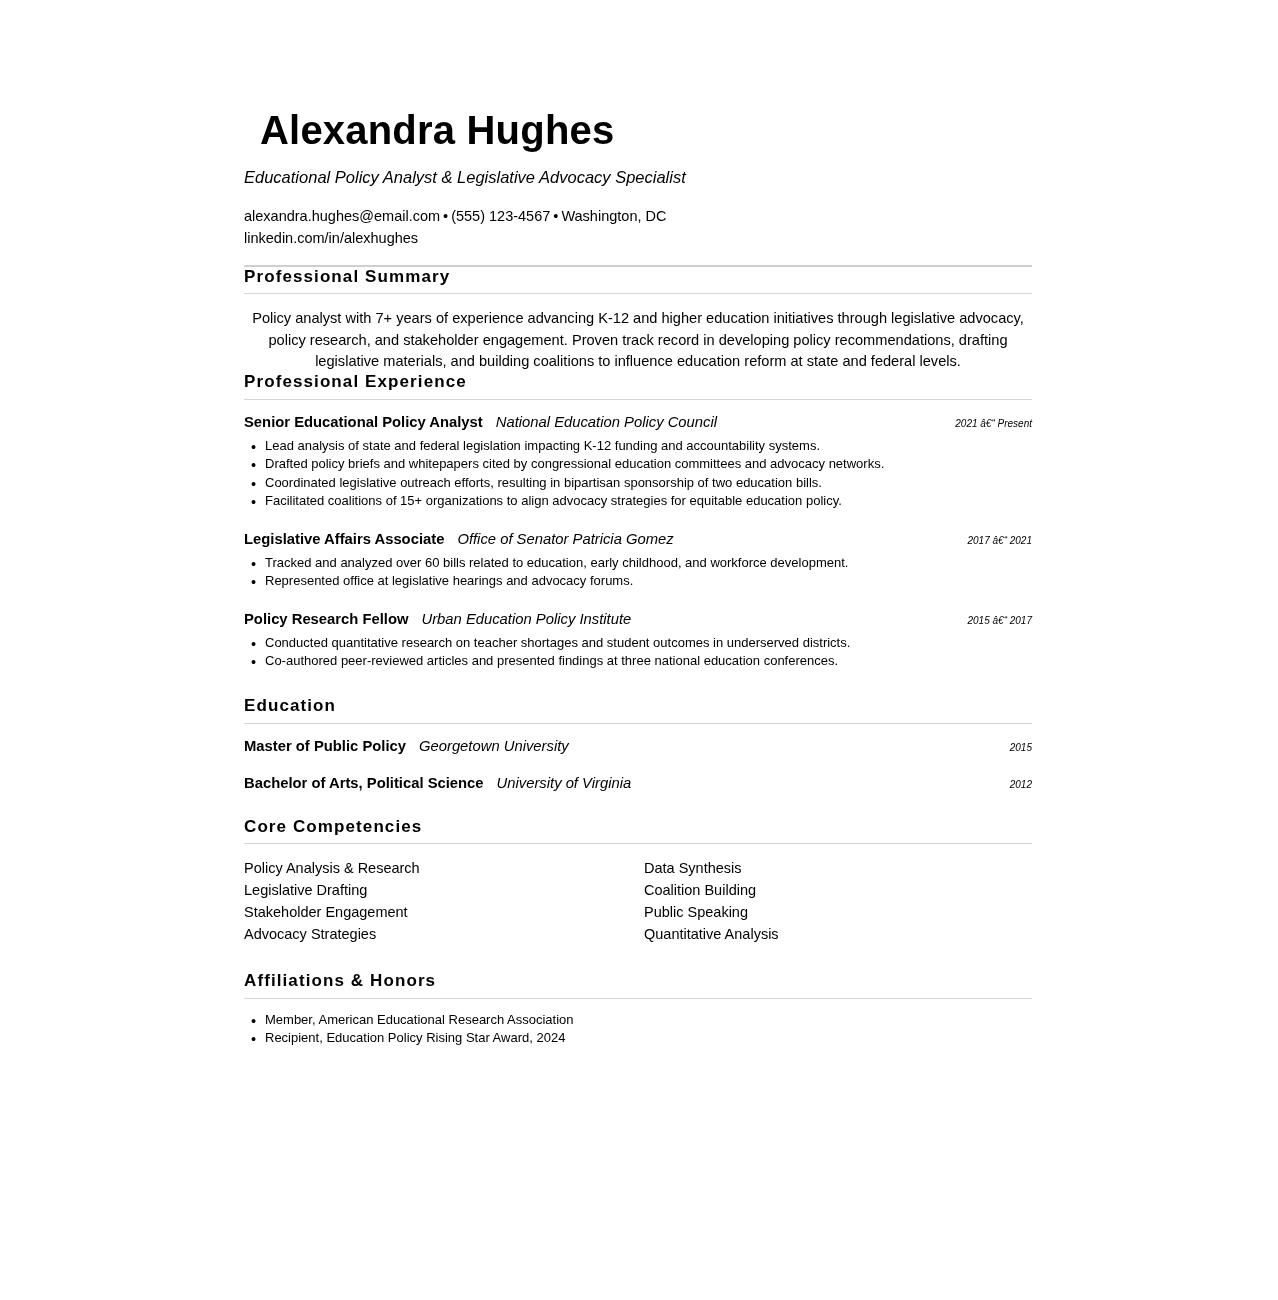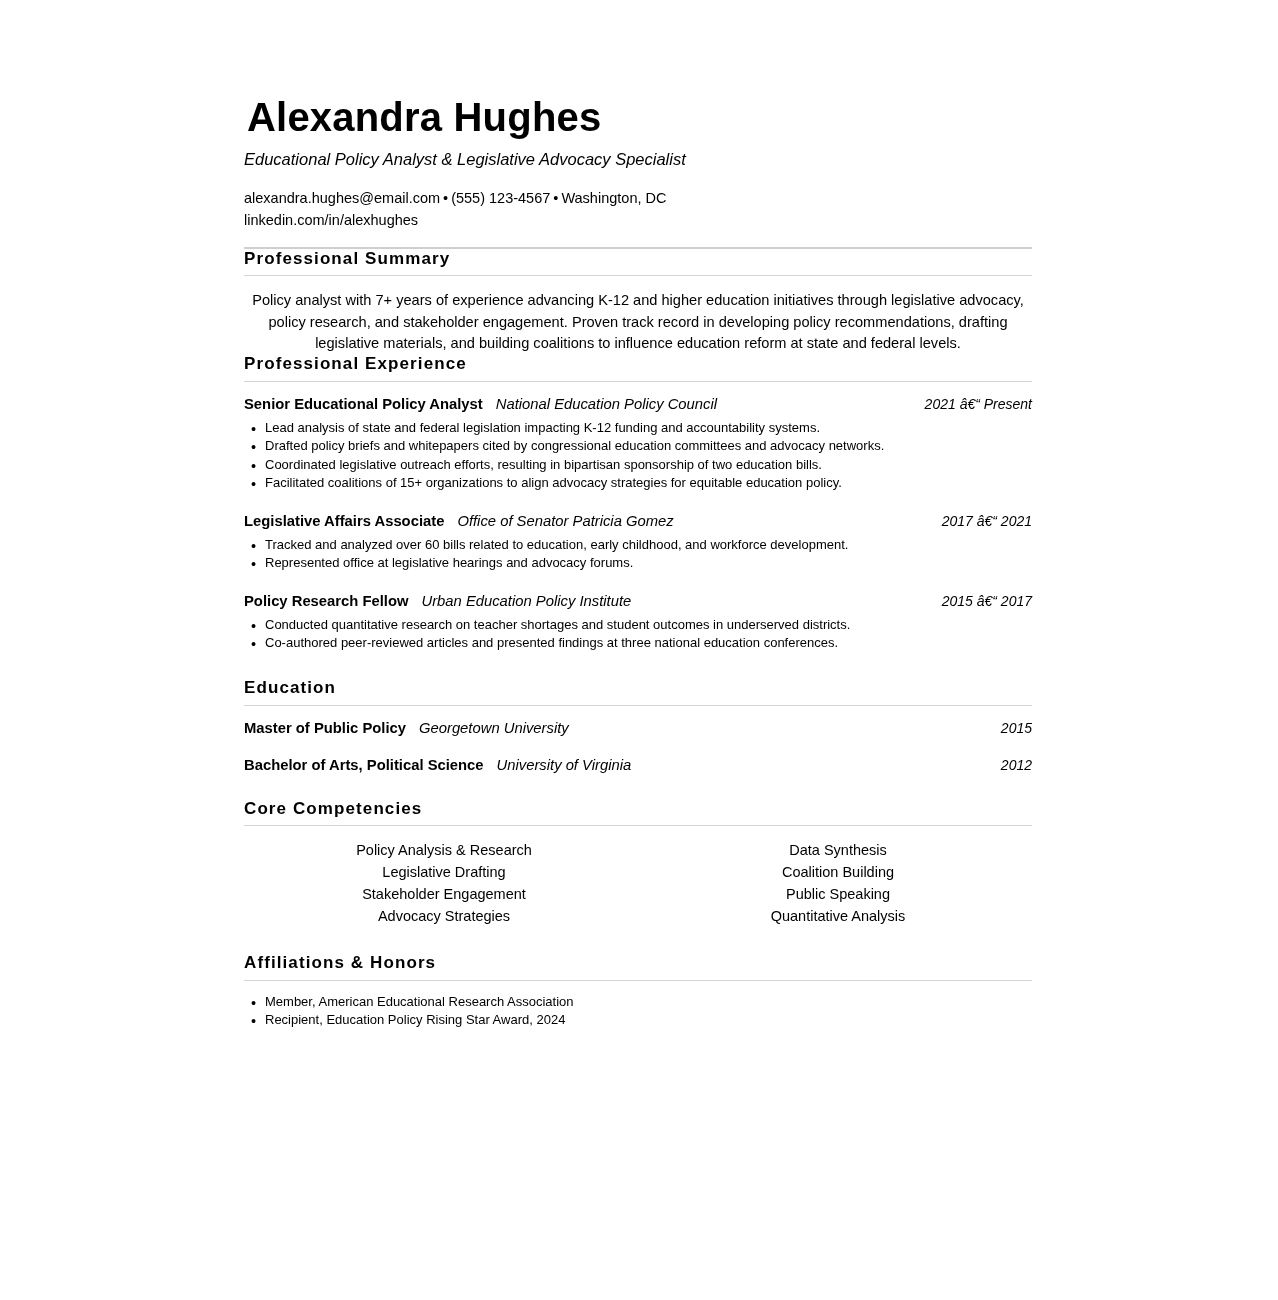--- a/index.html
+++ b/index.html
@@ -27,21 +27,21 @@
     top: 0;
     width: 788px;
   }
 
   
   .name {
     font-size: 40px;
     font-weight: bold;
     letter-spacing: 0.2px;
     line-height: 1.1;
-    margin: 3px;
+    margin: 16px;
     padding-top: 92px;
   }
   .tagline {
     font-size: 16.5px;
     font-style: italic;
     margin-top: 11px;
     line-height: 1.2;
   }
   .contact {
     font-size: 14.5px;
@@ -102,21 +102,21 @@
     font-weight: bold;
     white-space: nowrap;
   }
   .entry-org {
     font-size: 14.8px;
     font-style: italic;
     margin-left: 13px;
     white-space: nowrap;
   }
   .entry-dates {
-    font-size: 14px;
+    font-size: 10px;
     font-style: italic;
     margin-left: auto;
     white-space: nowrap;
     text-align: center;
   }
   .bullets {
     list-style: none;
     margin: 7px 0 0 0;
     padding: 0;
   }
@@ -149,21 +149,20 @@
   }
   .comp-col {
     width: 400px;
   }
   .comp-col + .comp-col {
     width: 388px;
   }
   .comp-item {
     font-size: 14.5px;
     line-height: 1.52;
-    text-align: center;
   }
 
   
   .affiliations {
     margin-top: 12px;
   }
 </style>
 </head>
 <body>
 

